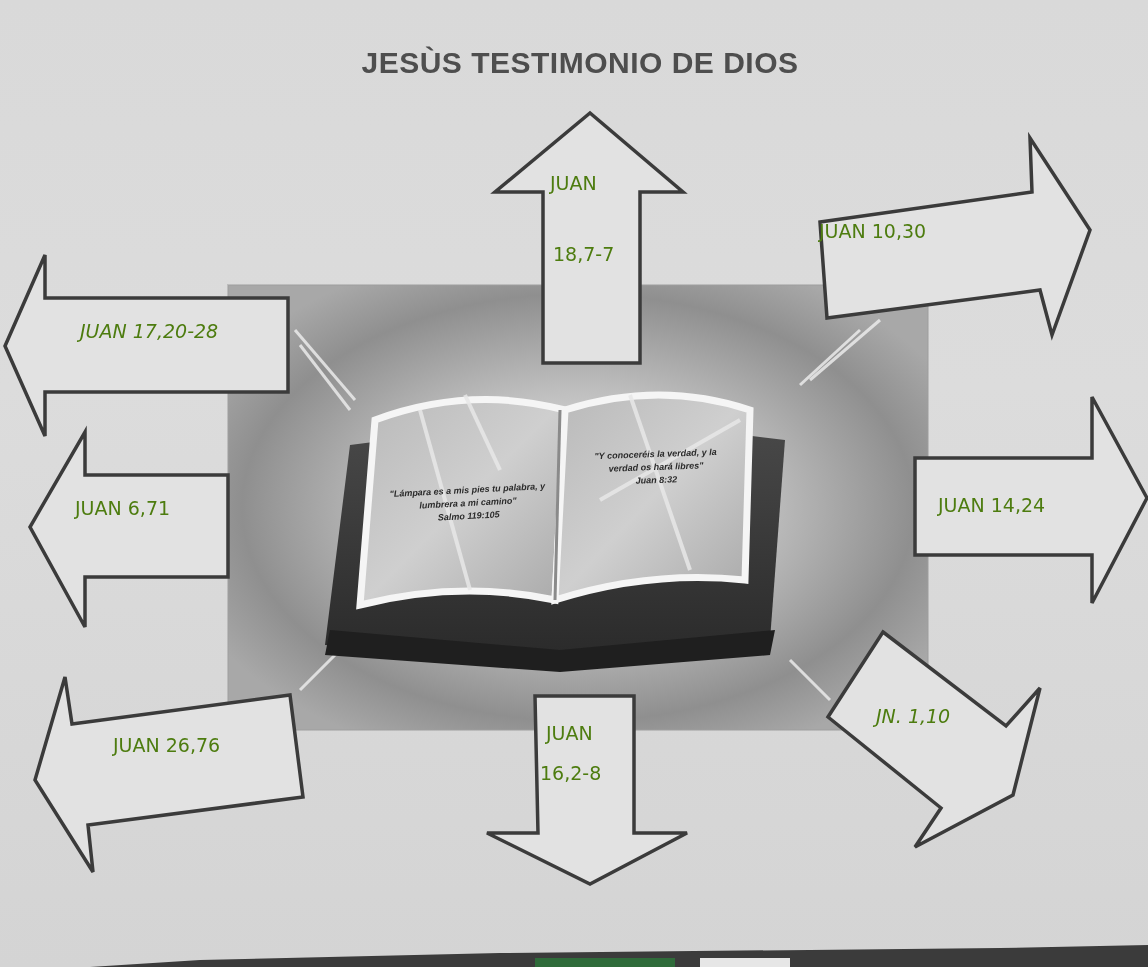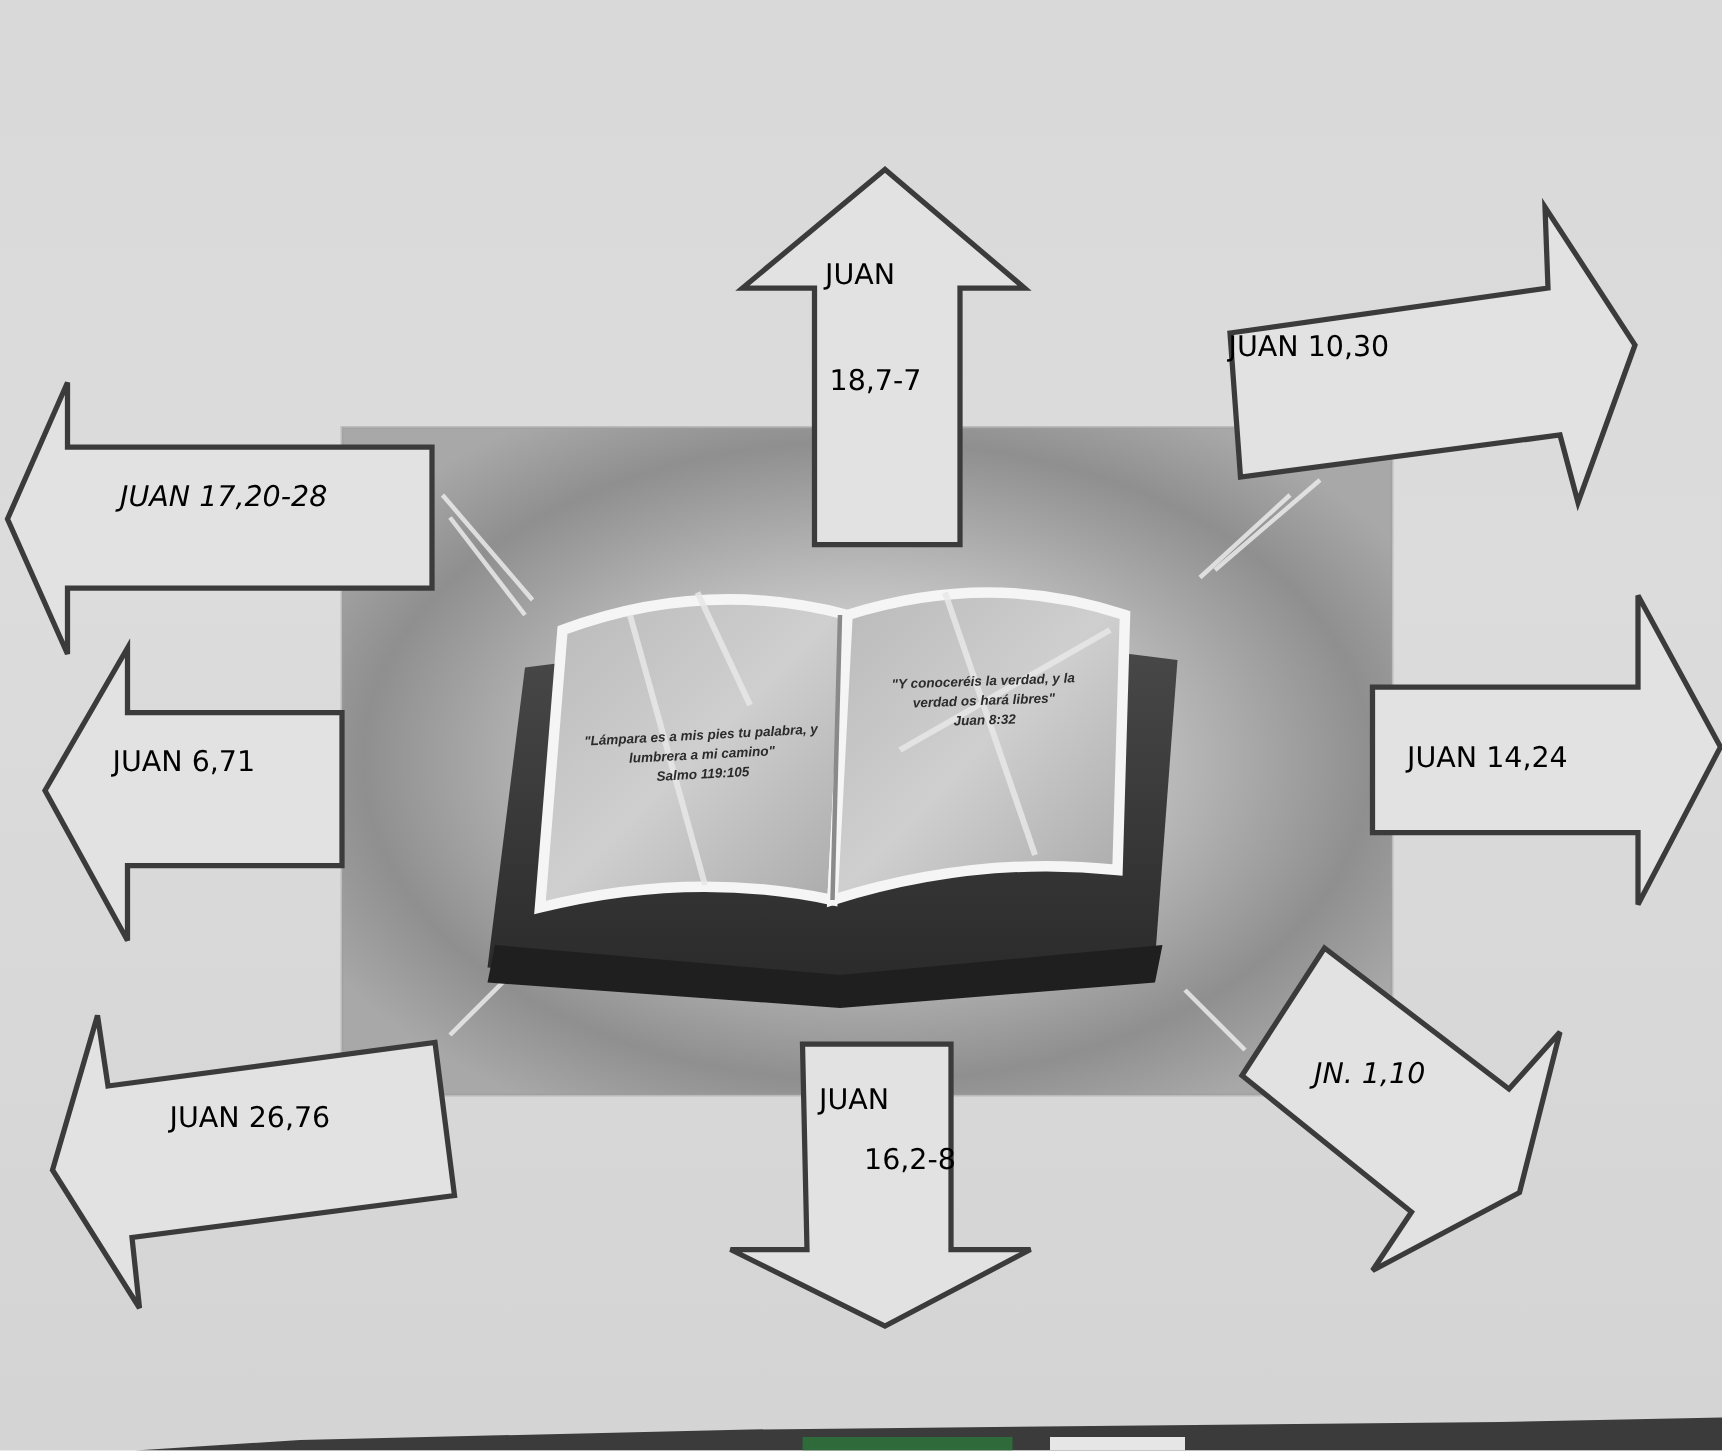--- a/index.html
+++ b/index.html
@@ -10,32 +10,33 @@
   }
   .sheet { position: absolute; left: 0; top: 0; width: 1148px; height: 967px; }
   .title {
     position: absolute; left: 345px; top: 46px; width: 470px; text-align: center;
     font-family: "Liberation Sans", sans-serif; font-weight: bold; font-size: 30px;
     color: #4e4e4e; letter-spacing: 0.5px;
   }
   svg.diagram { position: absolute; left: 0; top: 0; }
   .lbl {
     position: absolute; font-family: "DejaVu Sans", sans-serif; font-size: 19px;
-    color: #000000; white-space: nowrap;
+    color: #4d7c0f; white-space: nowrap;
   }
   .book-text {
     position: absolute; font-family: "Liberation Sans", sans-serif; font-weight: bold;
     font-style: italic; font-size: 9px; color: #2b2b2b; text-align: center; line-height: 13px;
   }
 </style>
 </head>
 <body>
 
 <div class="sheet">
 
+  <div class="title">JESÙS TESTIMONIO DE DIOS</div>
 
   <svg class="diagram" width="1148" height="967" viewBox="0 0 1148 967">
     <defs>
       <radialGradient id="glow" cx="50%" cy="50%" r="60%">
         <stop offset="0%" stop-color="#f2f2f2"></stop>
         <stop offset="45%" stop-color="#bdbdbd"></stop>
         <stop offset="80%" stop-color="#8f8f8f"></stop>
         <stop offset="100%" stop-color="#a8a8a8"></stop>
       </radialGradient>
       <linearGradient id="cover" x1="0" y1="0" x2="0" y2="1">
@@ -97,21 +98,21 @@
   <div class="lbl" style="left:550px;top:172px;">JUAN</div>
   <div class="lbl" style="left:553px;top:243px;">18,7-7</div>
 
   <div class="lbl" style="left:819px;top:220px;text-align:center;">JUAN  10,30</div>
 
   <div class="lbl" style="left:938px;top:494px;">JUAN 14,24</div>
 
   <div class="lbl" style="left:876px;top:705px;font-style:italic;">JN. 1,10</div>
 
   <div class="lbl" style="left:546px;top:722px;">JUAN</div>
-  <div class="lbl" style="left:576px;top:762px;">16,2-8</div>
+  <div class="lbl" style="left:540px;top:762px;">16,2-8</div>
 
   <div class="lbl" style="left:113px;top:734px;">JUAN 26,76</div>
 
   <div class="lbl" style="left:75px;top:497px;">JUAN 6,71</div>
 
   <div class="lbl" style="left:80px;top:320px;font-style:italic;">JUAN 17,20-28</div>
 
   <div class="book-text" style="left:388px;top:484px;width:160px;transform:rotate(-3deg);">
     <span>"Lámpara es a mis pies tu palabra, y lumbrera a mi camino"</span><br>
     <span>Salmo 119:105</span>

